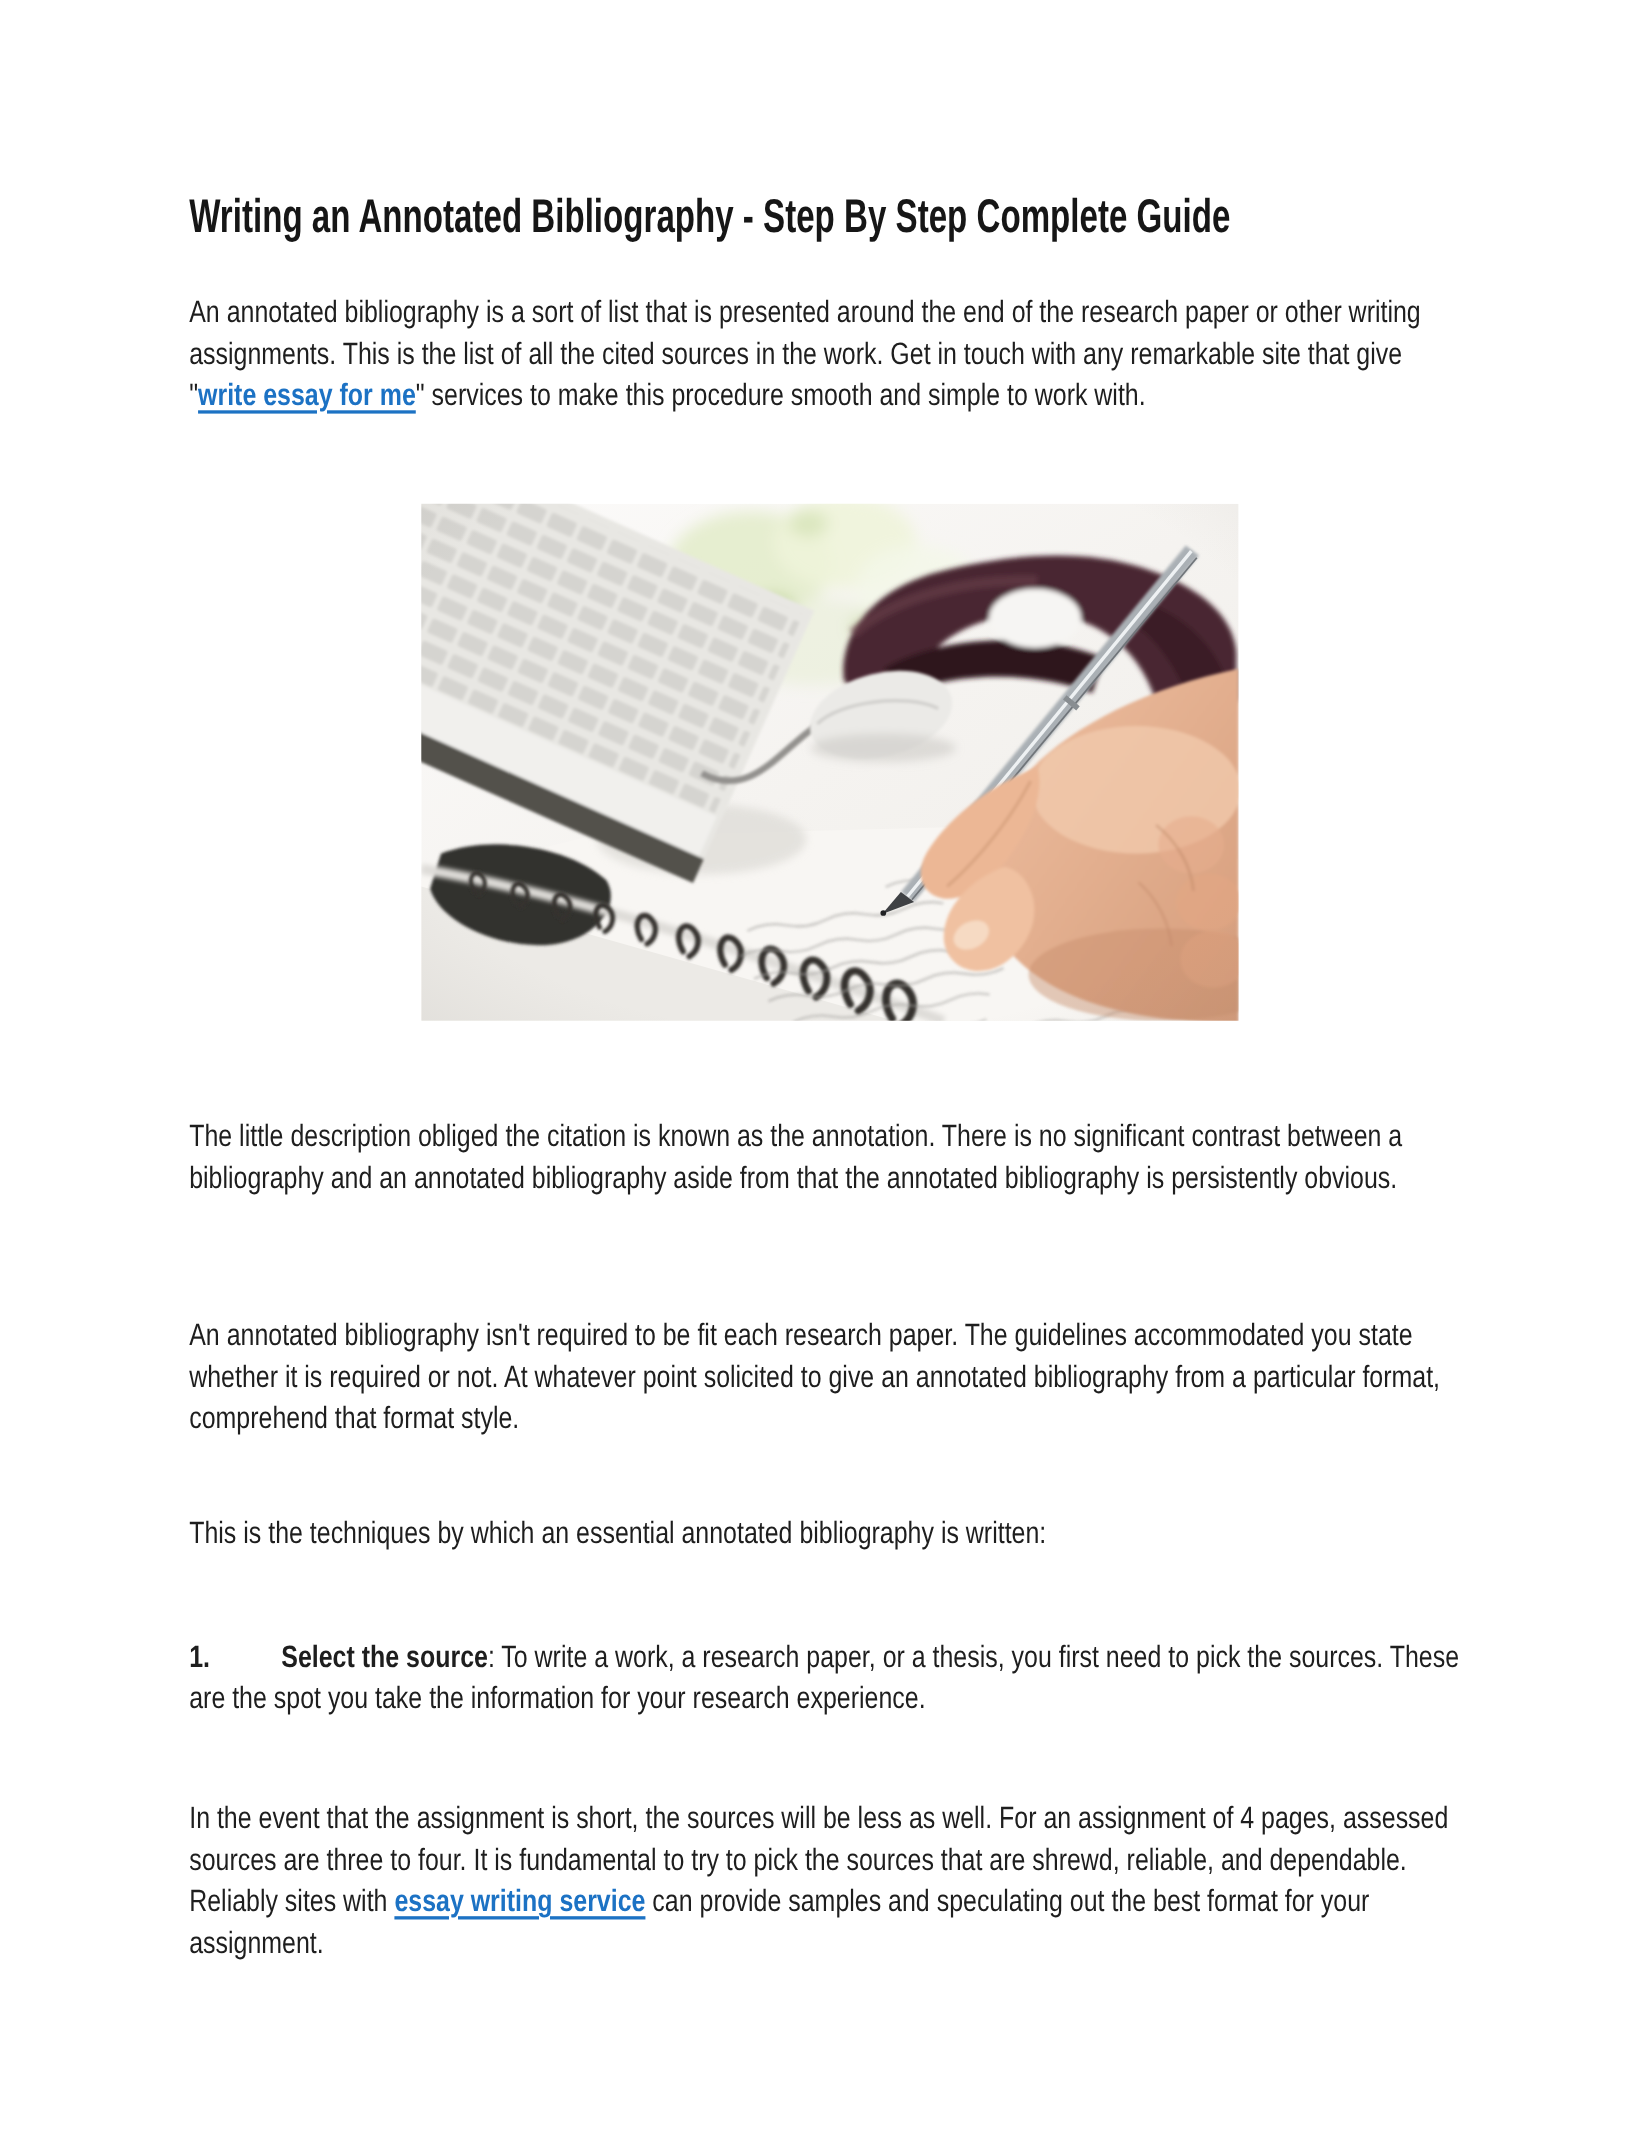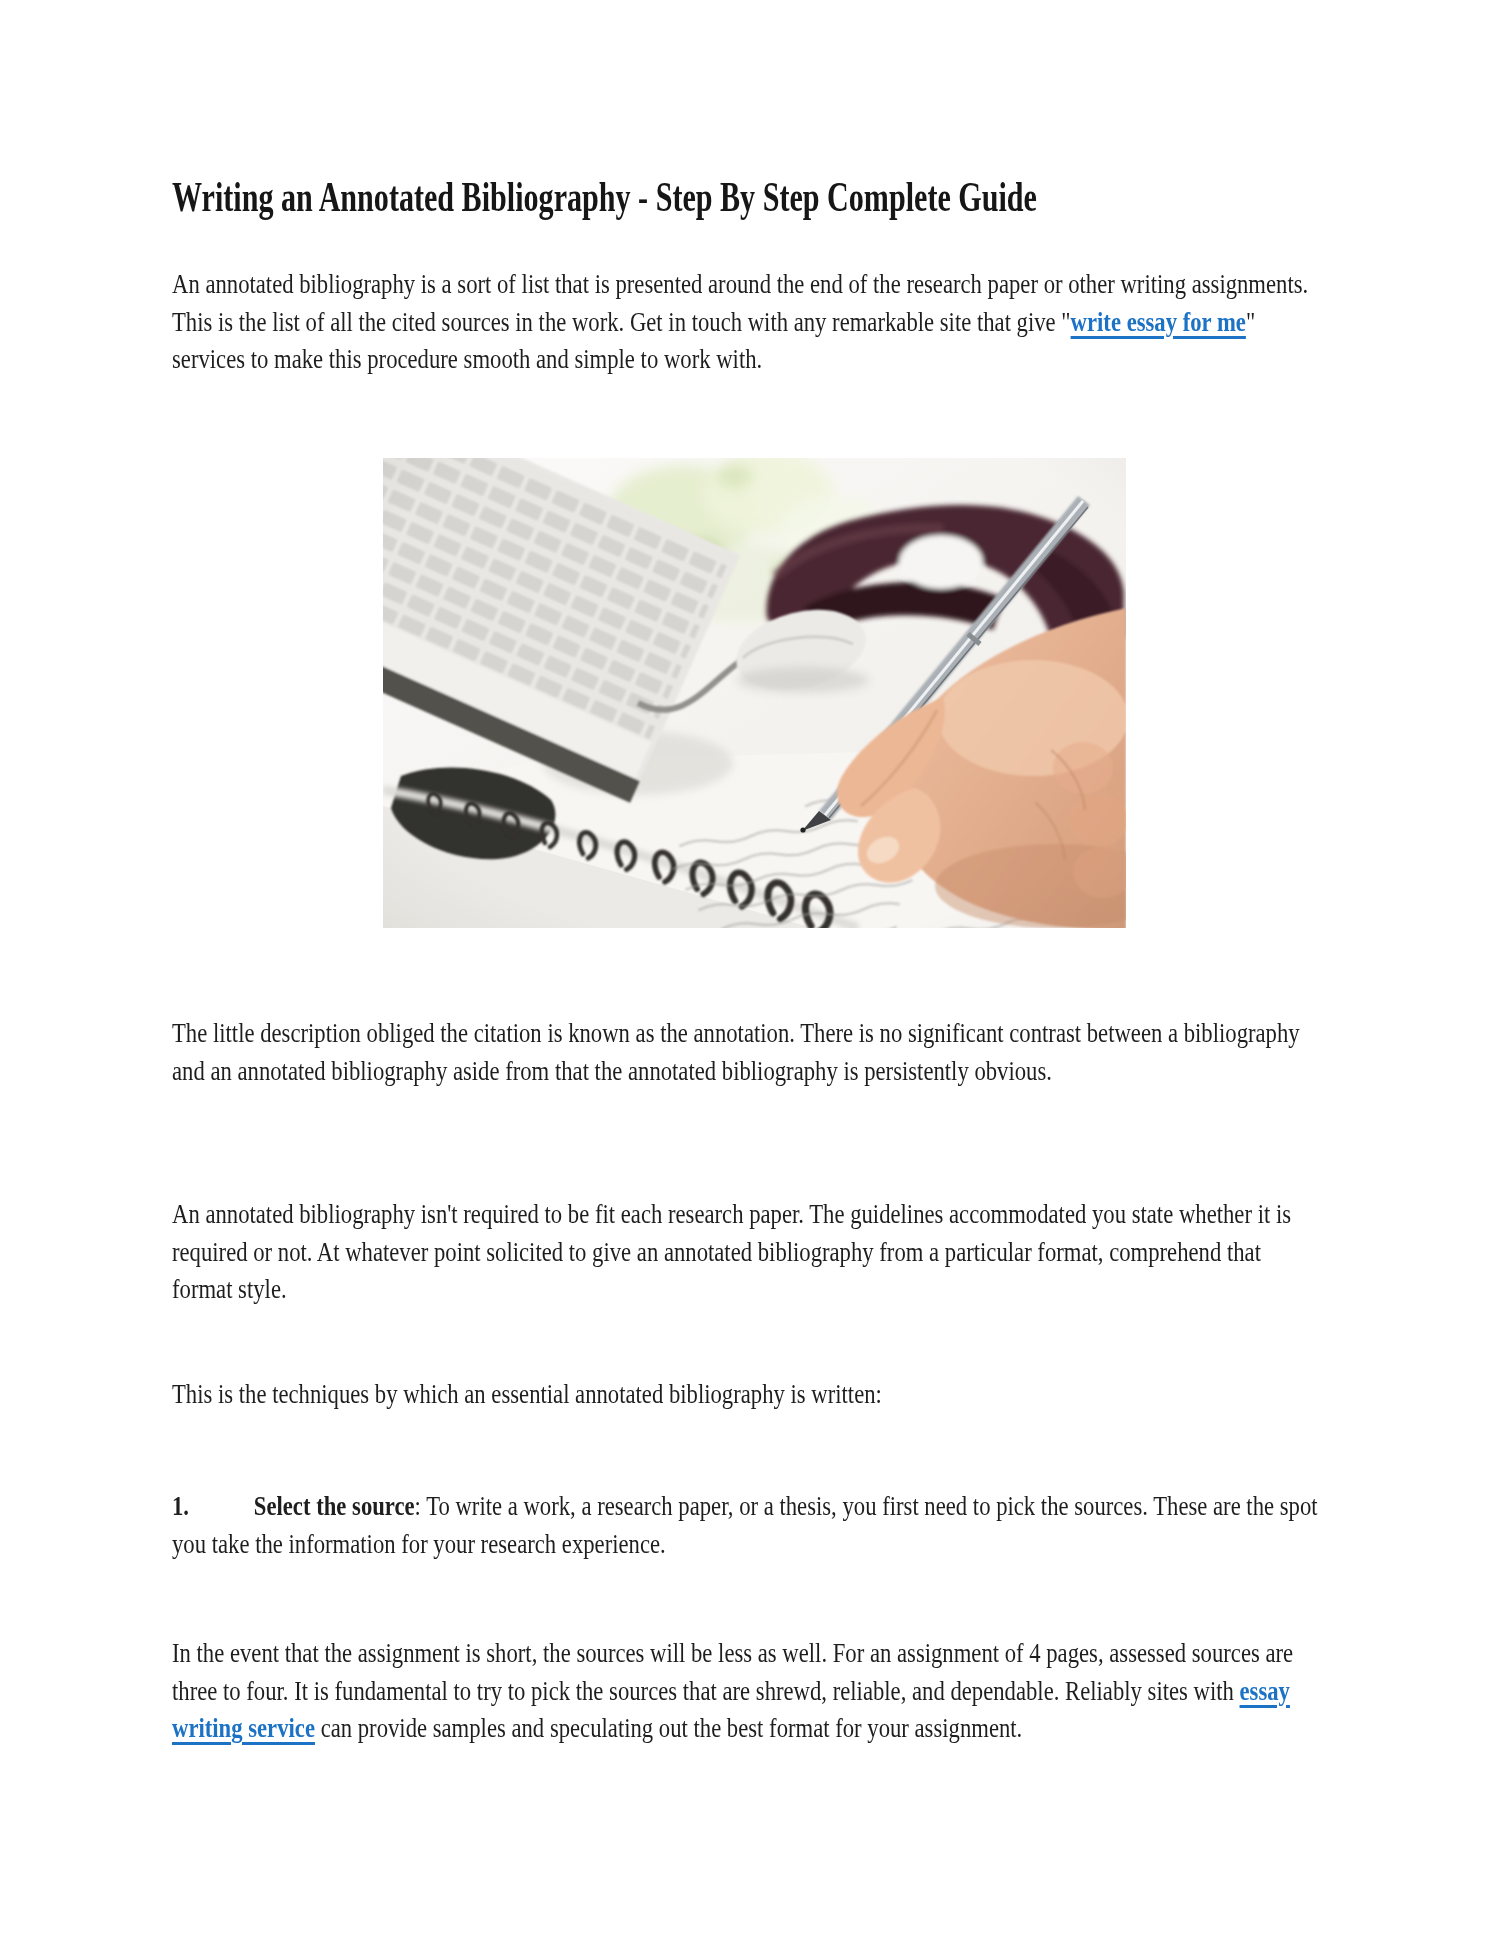--- a/index.html
+++ b/index.html
@@ -1,18 +1,18 @@
 <!DOCTYPE html>
 <html><head>
 <meta charset="utf-8">
 <style>
   html,body { margin:0; padding:0; background:#ffffff; }
   .page {
     position:relative; width:1500px; height:1942px; background:#ffffff;
-    overflow:hidden; font-family:Liberation Serif, serif;
+    overflow:hidden; font-family:Liberation Sans, sans-serif;
   }
   .block { position:absolute; left:172px; }
   .title-scale {
     width:1600px; transform:scaleX(0.70); transform-origin:0 0;
     font-size:43px; line-height:50px; font-weight:bold; color:#161616;
   }
   .body-scale {
     width:1418px; transform:scaleX(0.81); transform-origin:0 0;
     font-size:28px; line-height:37.5px; color:#1e1e1e;
   }

